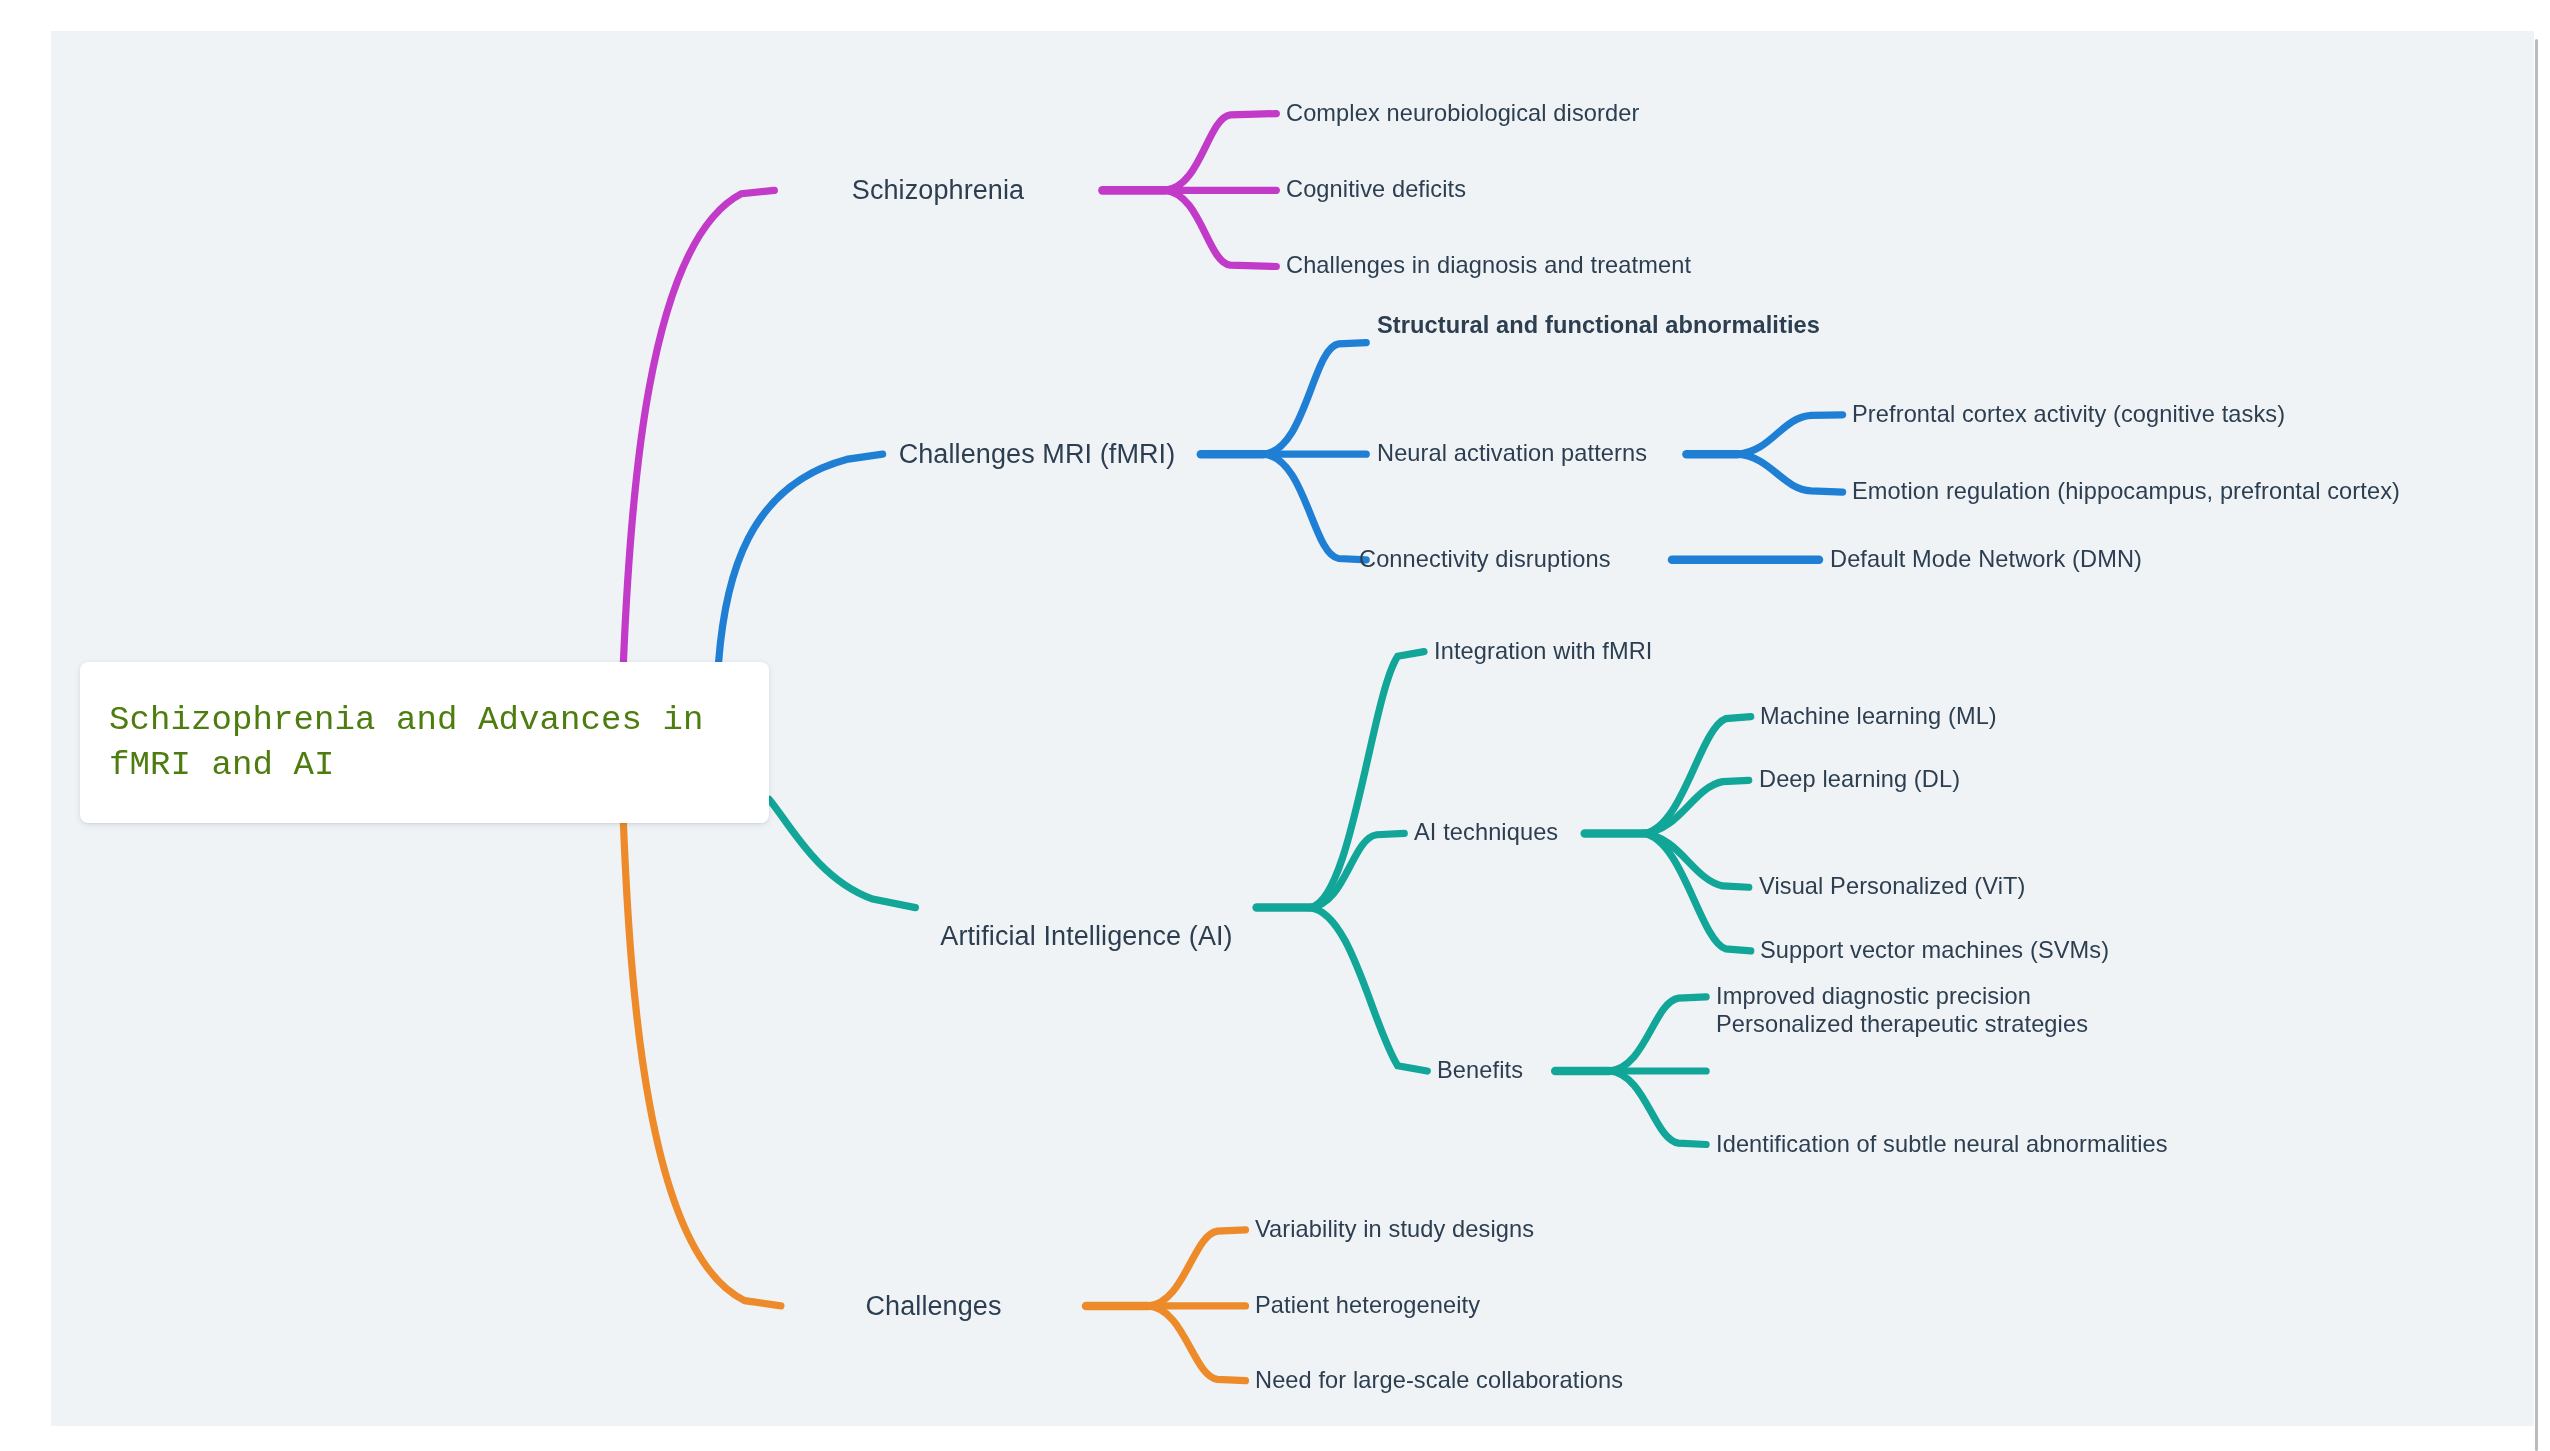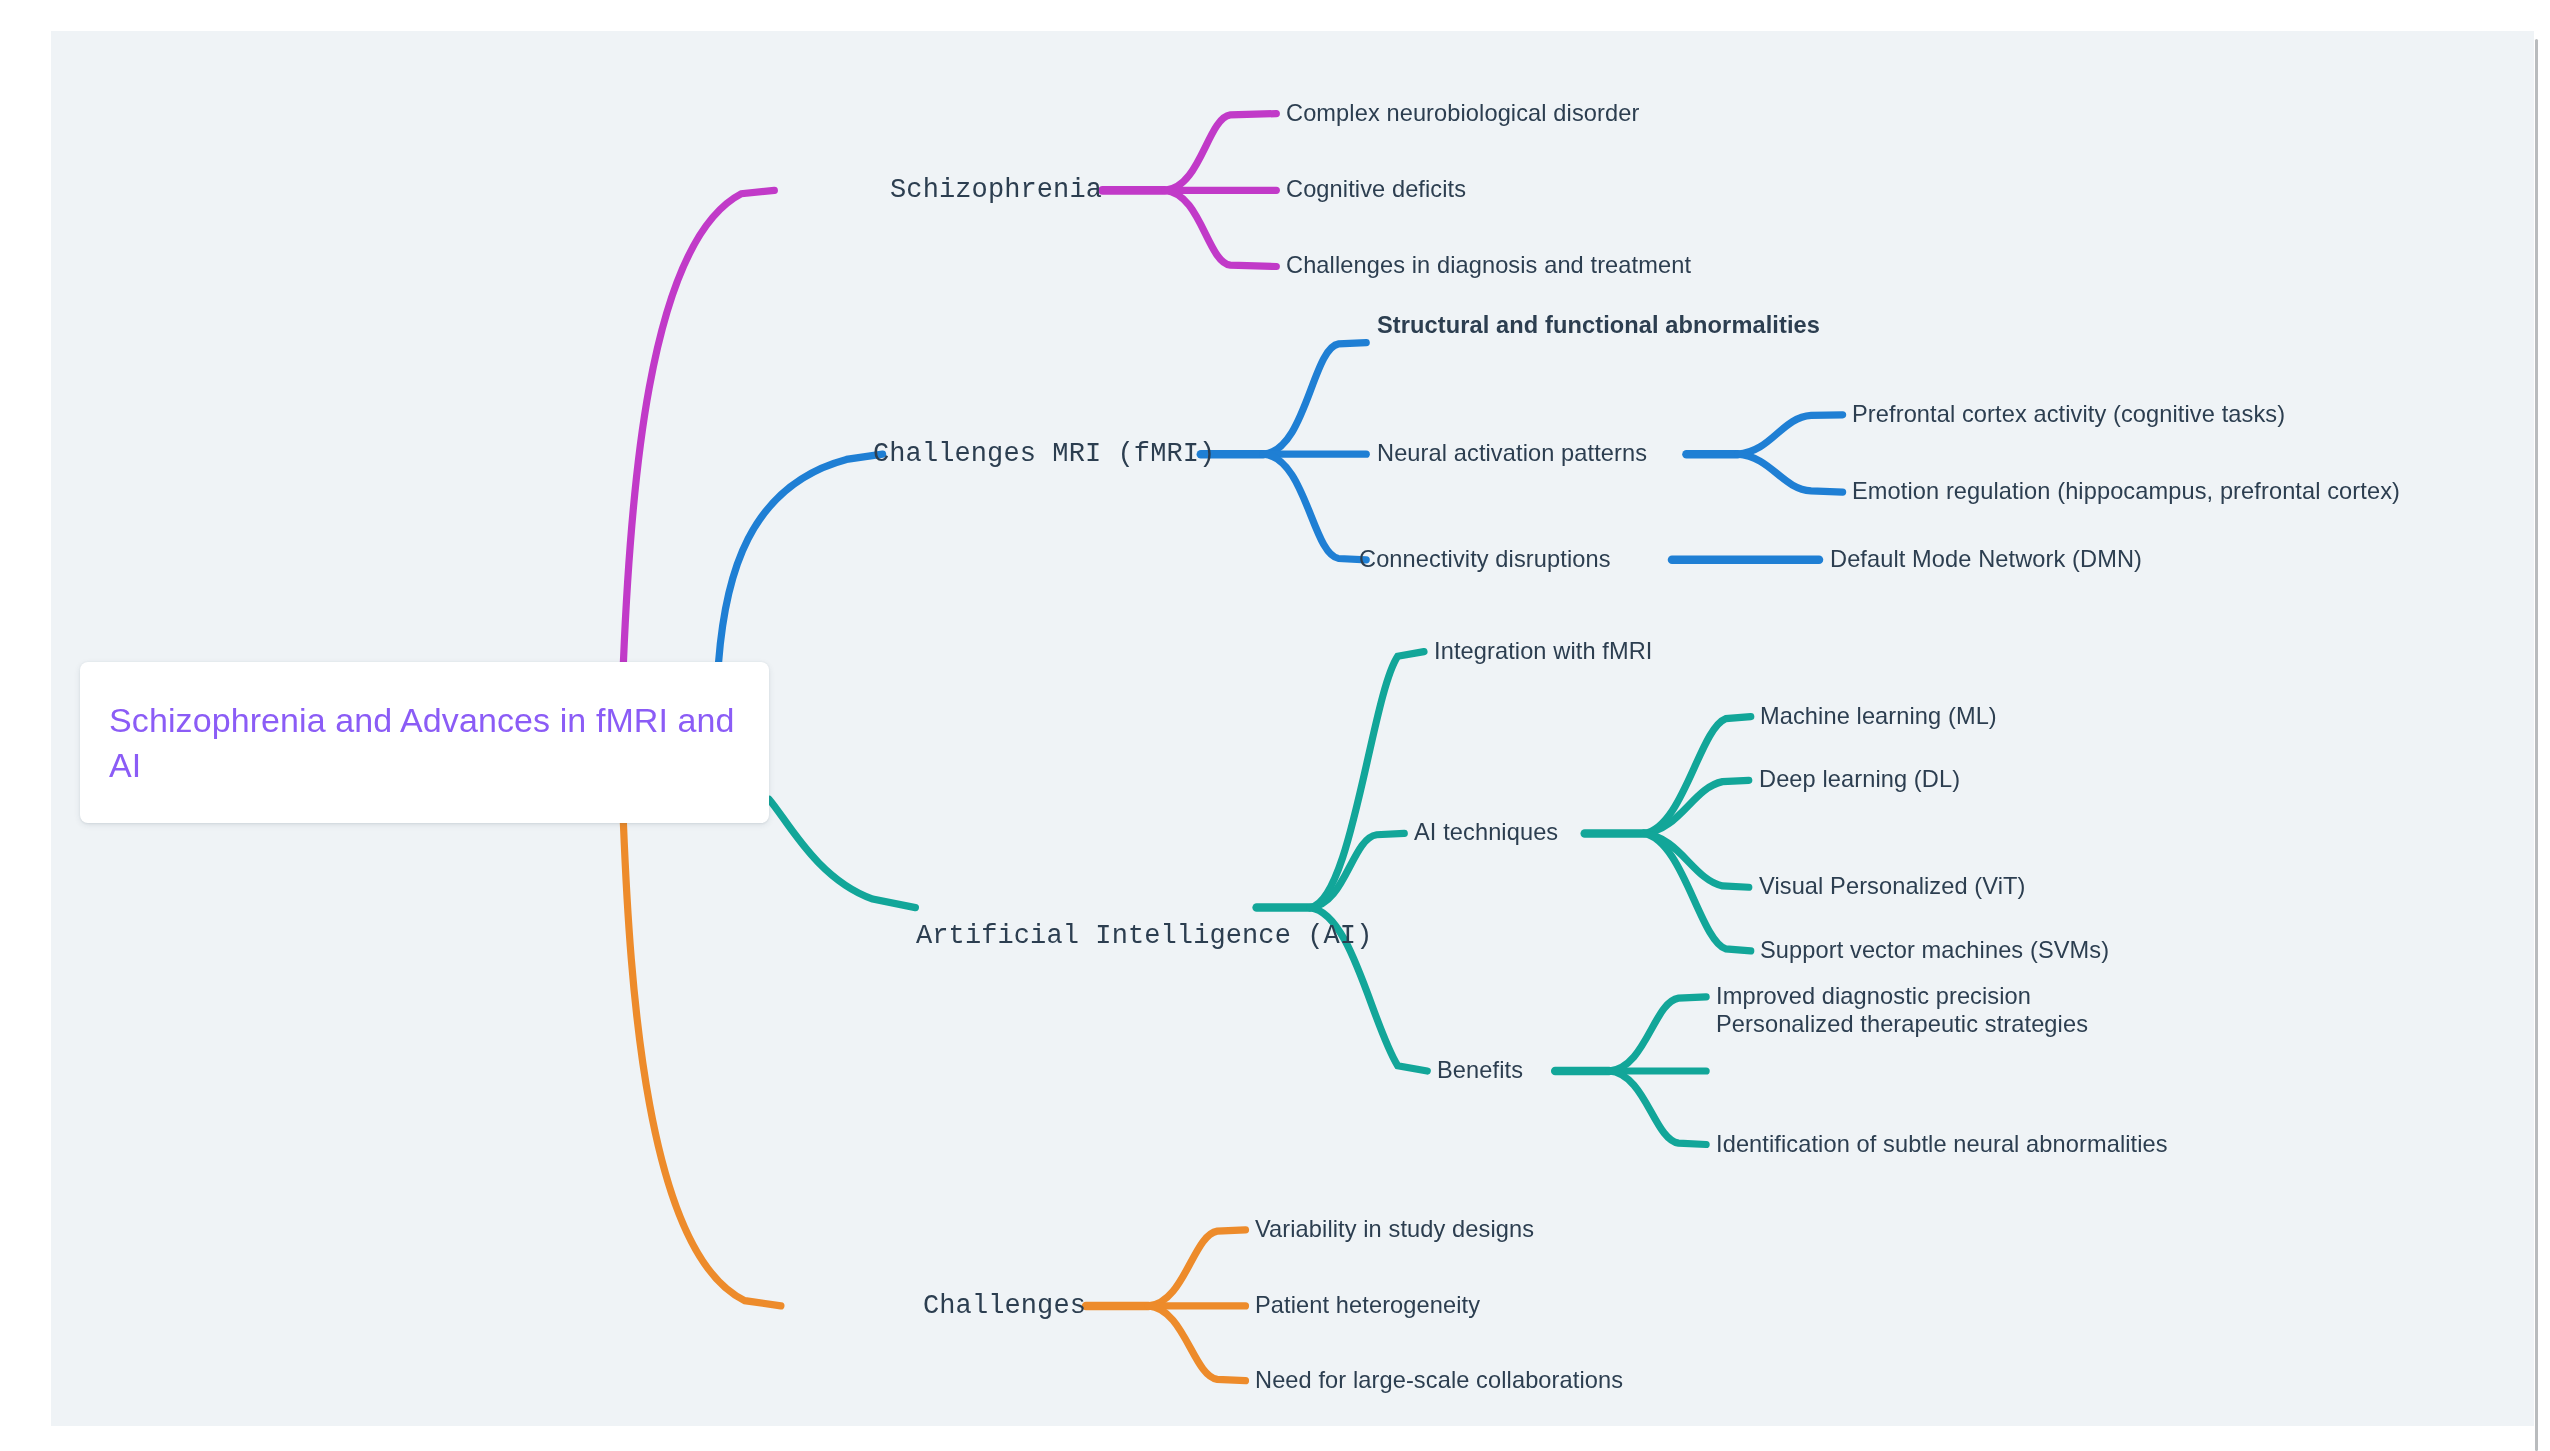--- a/index.html
+++ b/index.html
@@ -5,25 +5,25 @@
   html,body{margin:0;padding:0;background:#ffffff;}
   body{width:2550px;height:1451px;font-family:"Liberation Sans",sans-serif;}
   #app{position:relative;width:2550px;height:1451px;background:#ffffff;overflow:hidden;}
   #canvas{position:absolute;left:51px;top:31px;width:2483px;height:1395px;background:#eff3f6;}
   #rail{position:absolute;left:2535px;top:39px;width:3.3px;height:1412px;background:#b9bcbe;border-radius:2px;}
   #edges{position:absolute;left:0;top:0;width:2550px;height:1451px;overflow:visible;pointer-events:none;}
   .node-label{position:absolute;color:#2c3e50;white-space:nowrap;line-height:1;}
   .lvl1{font-size:27px;letter-spacing:0.1px;transform:translateY(-50%);}
   .lvl2{font-size:23.6px;letter-spacing:0.1px;transform:translateY(-50%);}
   .lvl3{font-size:23.6px;letter-spacing:0.1px;transform:translateY(-50%);}
-  .r-align{text-align:right;font-family:Liberation Mono, monospace;}
+  .r-align{text-align:center;}
   #root-card{position:absolute;left:80px;top:662px;width:689px;height:161px;background:#ffffff;
     border-radius:7.9px;box-shadow:0 2px 6.6px rgba(44,62,80,.10),0 0.7px 2px rgba(44,62,80,.08);
     display:flex;align-items:center;box-sizing:border-box;padding:0 29px;}
-  #root-card .root-text{font-size:34px;line-height:1.30;color:#8b5cf6;letter-spacing:0.1px;}
+  #root-card .root-text{font-size:34px;line-height:1.30;color:#4d7c0f;letter-spacing:0.1px;font-family:Liberation Mono, monospace;}
 </style>
 </head>
 <body>
 
 <div id="app">
 
   <div id="canvas"></div>
 
   <svg id="edges" viewBox="0 0 3886 2211" xmlns="http://www.w3.org/2000/svg">
 

